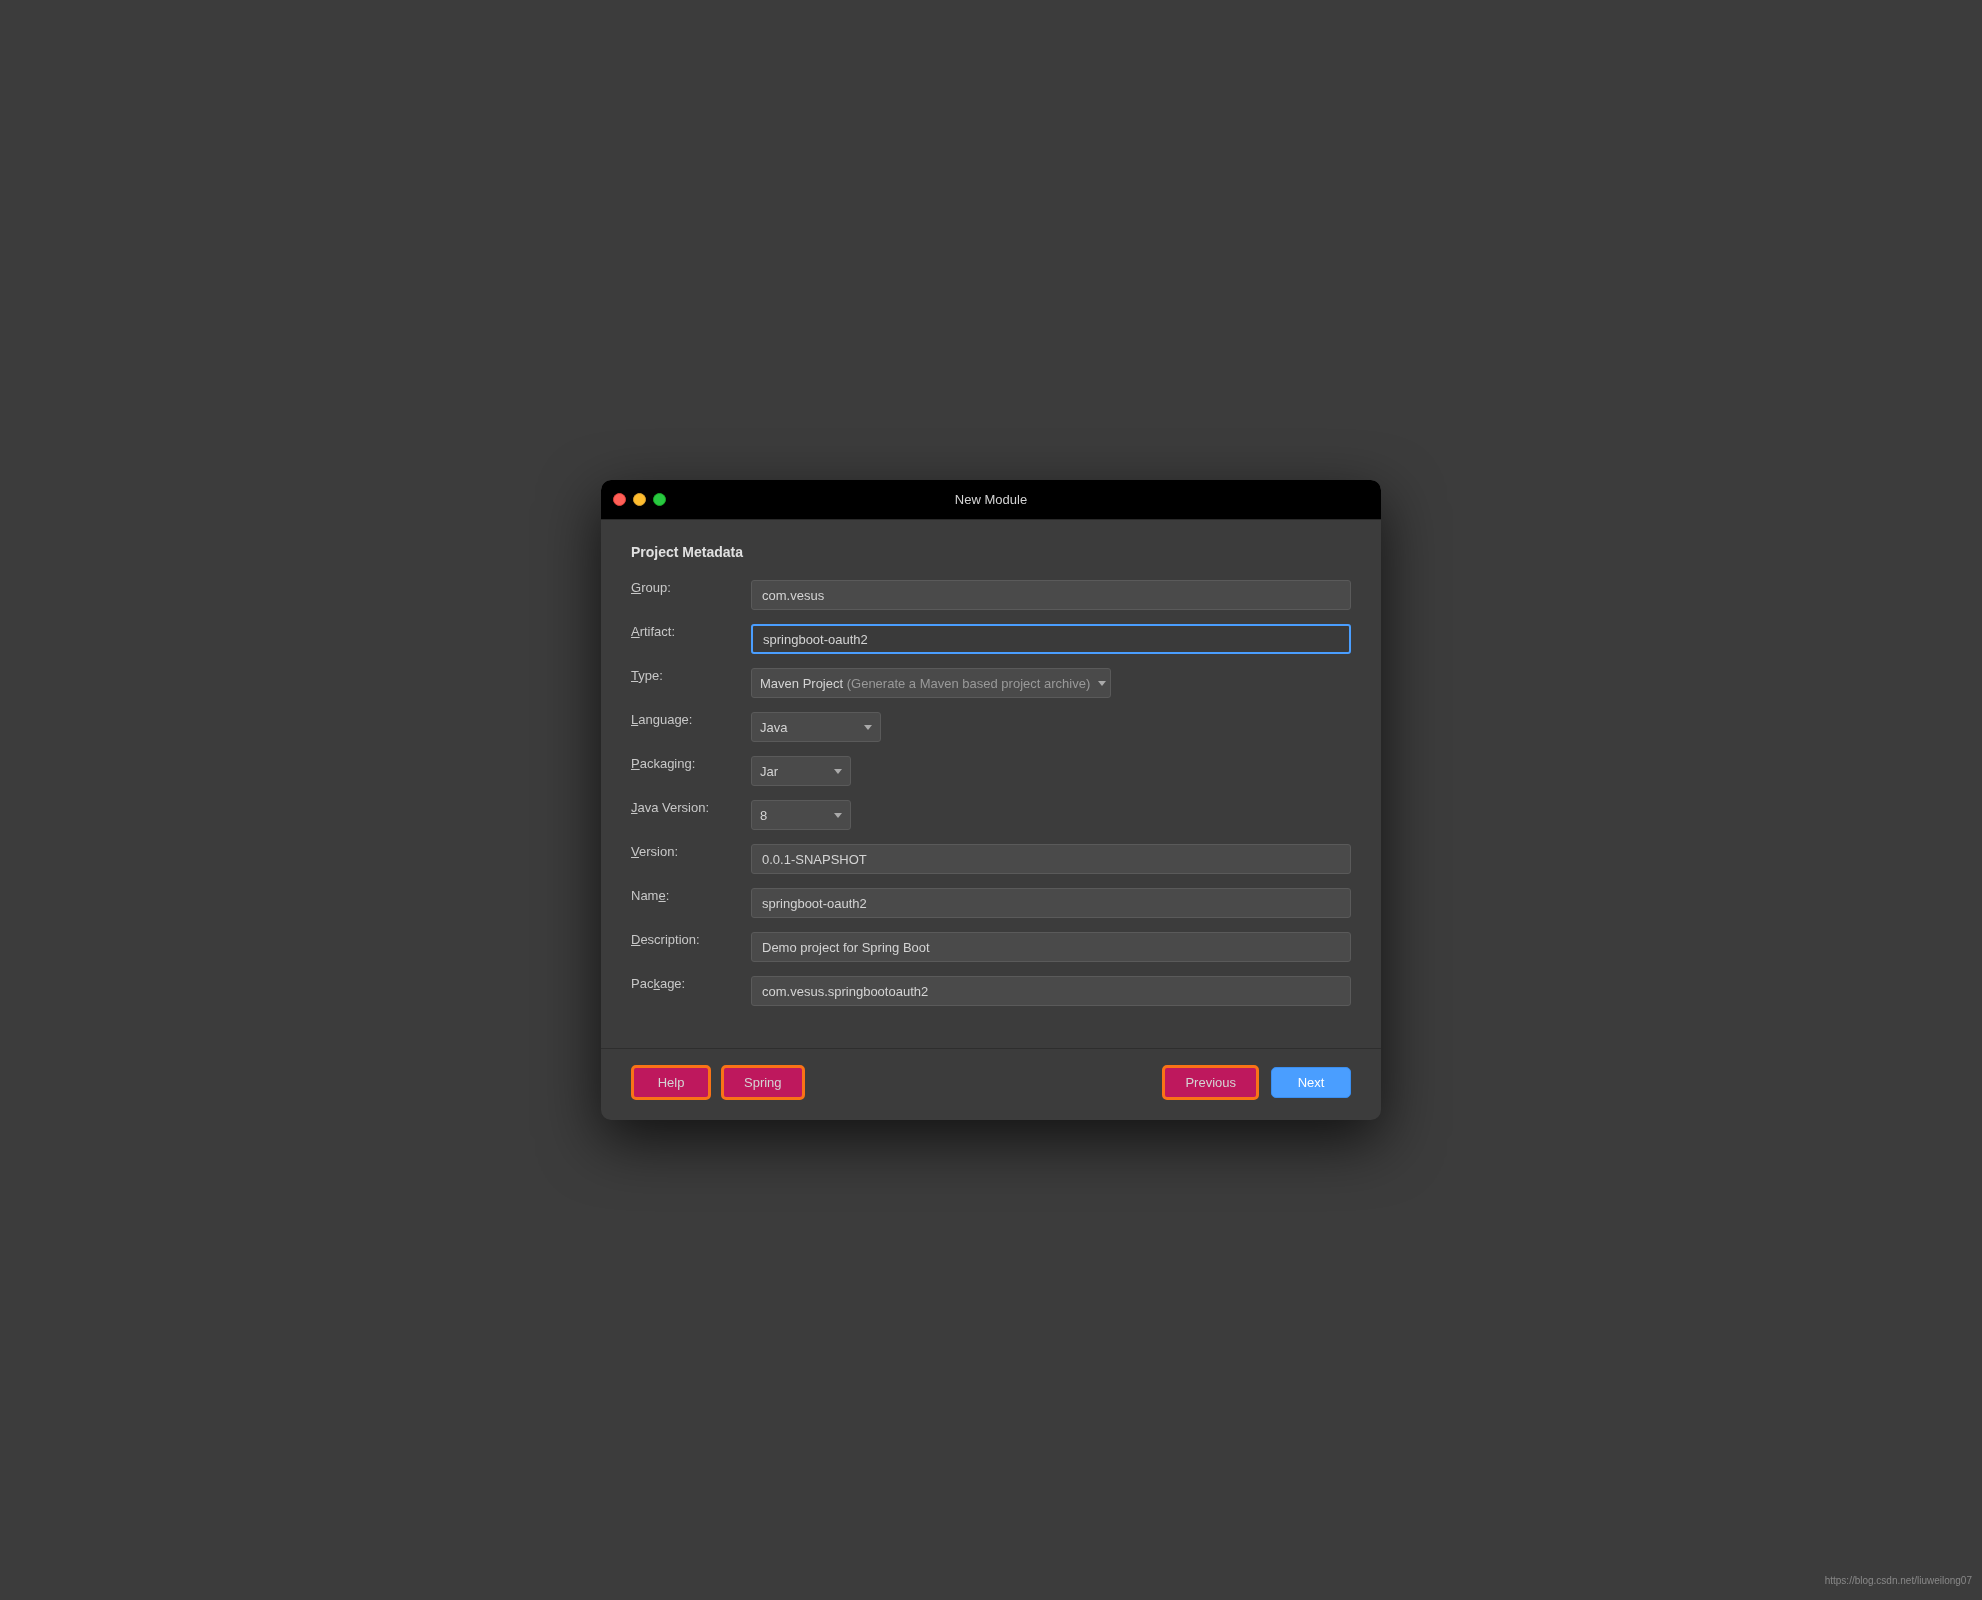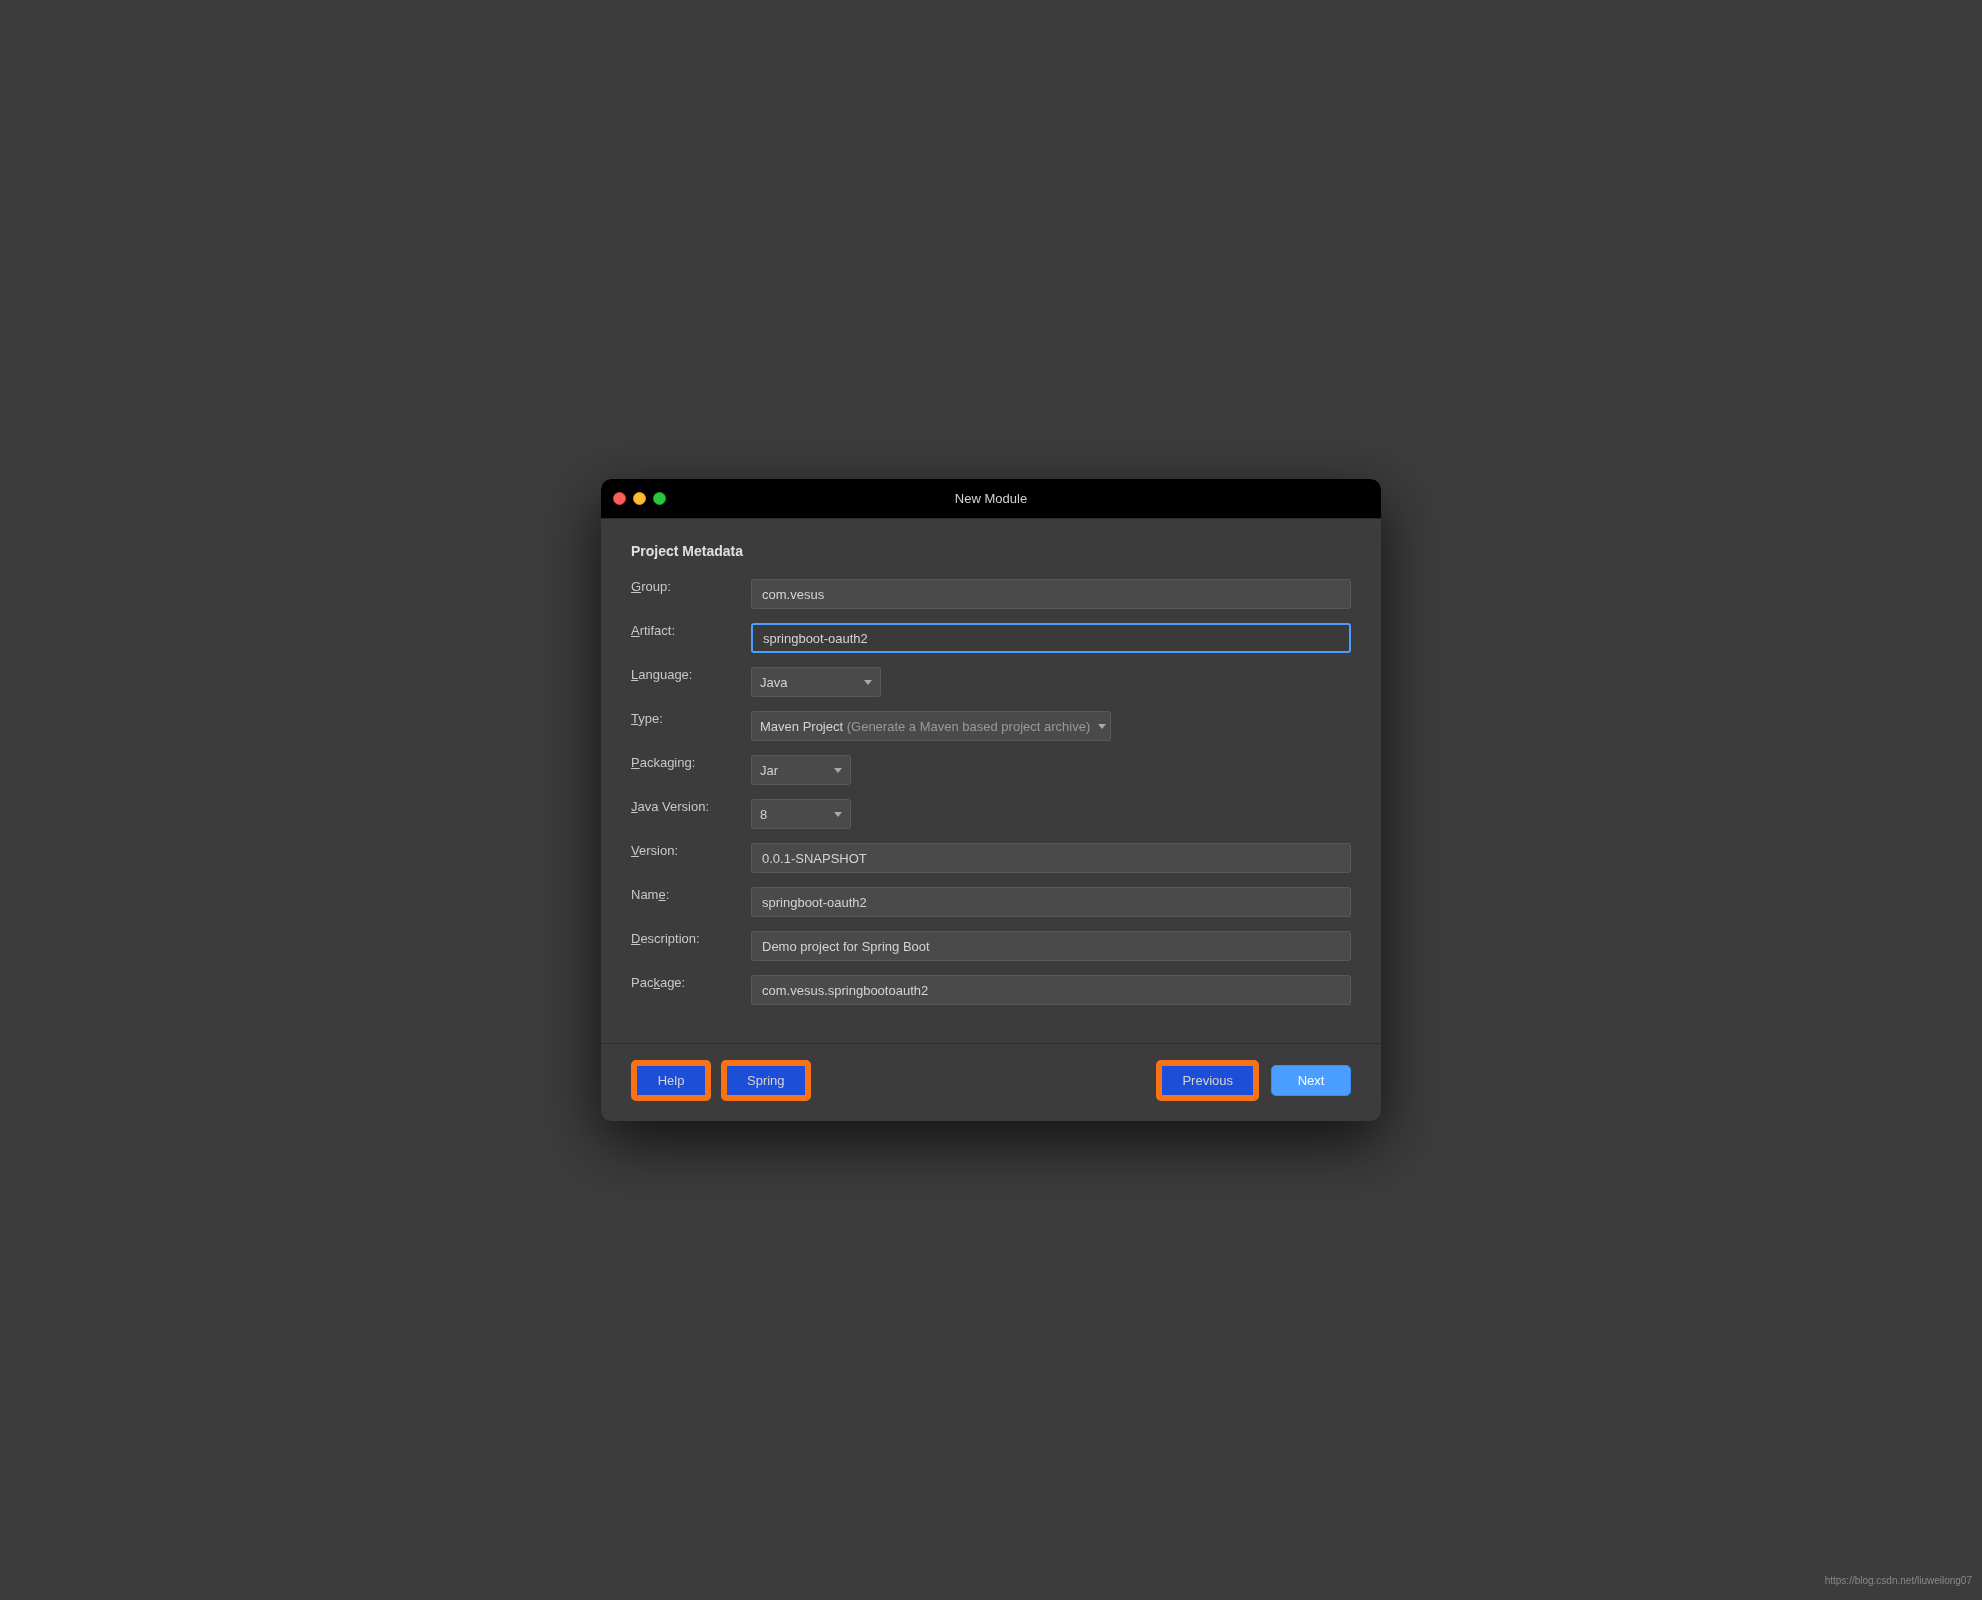--- a/index.html
+++ b/index.html
@@ -172,22 +172,22 @@
       display: flex;
       gap: 12px;
       align-items: center;
     }
 
     .btn {
       padding: 7px 20px;
       border-radius: 5px;
       font-size: 13px;
       cursor: pointer;
-      border: 6px solid #f97316;
-      background: #1d4ed8;
+      border: 3px solid #f97316;
+      background: #be185d;
       color: #d4d4d4;
       min-width: 80px;
       text-align: center;
     }
 
     .btn-primary {
       background: #4a9eff;
       border: 1px solid #3a8eef;
       color: #fff;
       font-weight: 500;
@@ -231,43 +231,43 @@
 
     <div class="form-row">
       <div class="form-label">
         <span><u>A</u>rtifact:</span>
       </div>
       <input class="form-input focused" type="text" value="springboot-oauth2" style="">
     </div>
 
     <div class="form-row">
       <div class="form-label">
-        <span><u>L</u>anguage:</span>
-      </div>
-      <div class="dropdown-container medium">
-        <span class="dropdown-text">Java</span>
-        <div class="dropdown-arrow"></div>
-      </div>
-    </div>
-
-    <div class="form-row">
-      <div class="form-label">
         <span><u>T</u>ype:</span>
       </div>
       <div class="dropdown-container wide">
         <span class="dropdown-text">
           <span>Maven Project</span>
           <span class="muted">(Generate a Maven based project archive)</span>
         </span>
         <div class="dropdown-arrow"></div>
       </div>
     </div>
 
     <div class="form-row">
       <div class="form-label">
+        <span><u>L</u>anguage:</span>
+      </div>
+      <div class="dropdown-container medium">
+        <span class="dropdown-text">Java</span>
+        <div class="dropdown-arrow"></div>
+      </div>
+    </div>
+
+    <div class="form-row">
+      <div class="form-label">
         <span><u>P</u>ackaging:</span>
       </div>
       <div class="dropdown-container small">
         <span class="dropdown-text">Jar</span>
         <div class="dropdown-arrow"></div>
       </div>
     </div>
 
     <div class="form-row">
       <div class="form-label">

